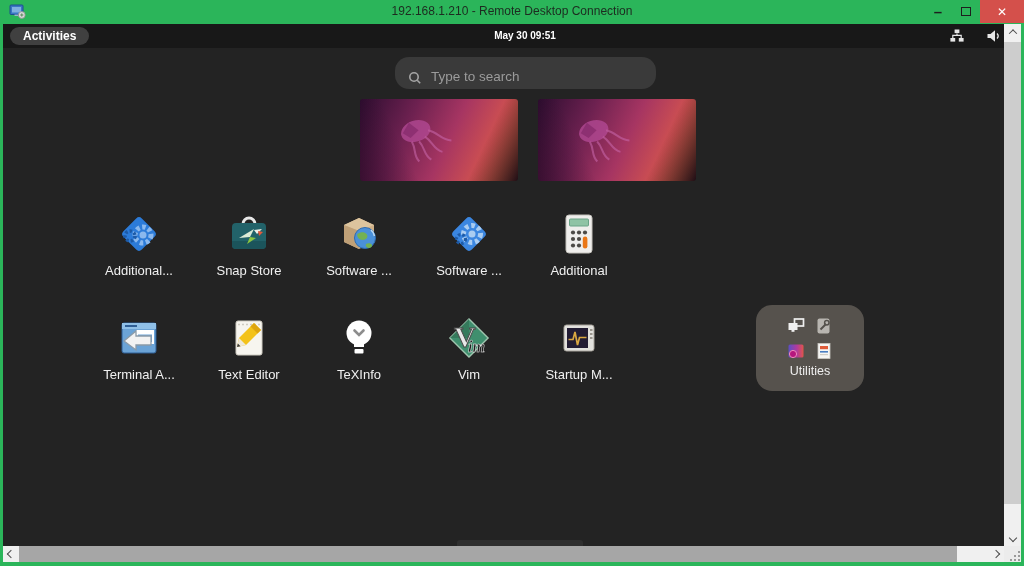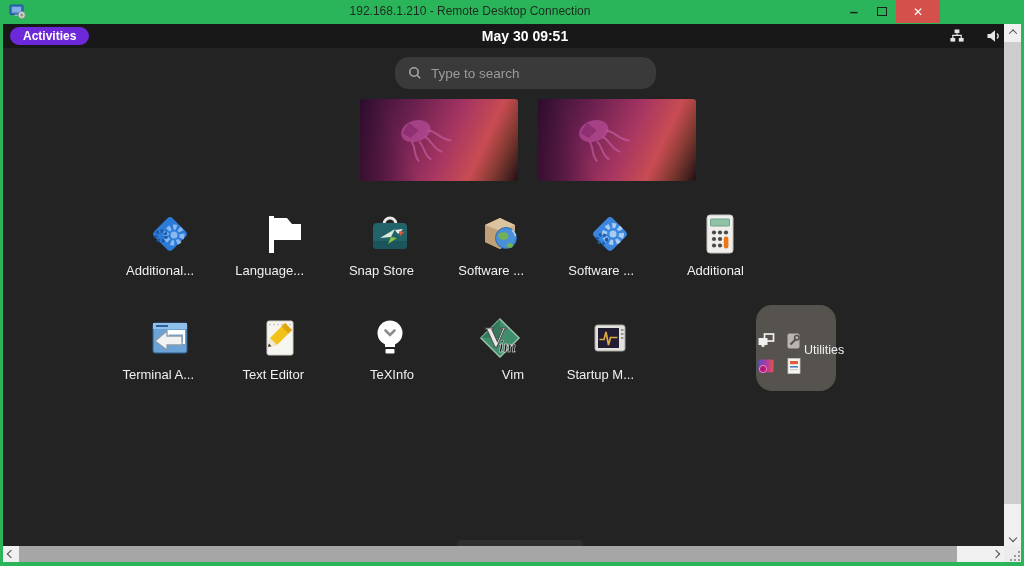--- a/index.html
+++ b/index.html
@@ -1,69 +1,69 @@
 <!DOCTYPE html>
 <html><head>
 <meta charset="utf-8">
 <style>
   html,body{margin:0;padding:0;background:#000;}
   *{box-sizing:border-box;}
   .window{position:relative;width:1024px;height:566px;background:#2bb55a;overflow:hidden;
     font-family:"Liberation Sans",sans-serif;}
 
   
-  .titlebar{position:absolute;left:0;top:0;width:940px;height:24px;}
+  .titlebar{position:absolute;left:0;top:0;width:1024px;height:24px;}
   .rdp-icon{position:absolute;left:9px;top:3px;width:17px;height:17px;}
   .title-text{position:absolute;left:0;top:0;width:100%;height:23px;line-height:23px;
     text-align:center;font-size:12px;color:#1d2b20;}
   .cap-btn{position:absolute;top:0;height:23px;display:flex;align-items:center;justify-content:center;cursor:pointer;}
   .btn-min{right:74px;width:24px;color:#1e1e1e;font-size:15px;font-weight:bold;}
   .btn-max{right:46px;width:24px;}
   .btn-max .box{width:10px;height:9px;border:1.6px solid #1e1e1e;}
   .btn-close{right:0;width:44px;background:#d4504b;color:#fff;font-size:12px;}
 
   
   .viewport{position:absolute;left:3px;top:24px;width:1001px;height:522px;background:#232323;overflow:hidden;}
 
   .topbar{position:absolute;left:0;top:0;width:1001px;height:24px;background:#181818;}
   .activities{position:absolute;left:7px;top:3px;height:18px;padding:0 13px;border-radius:9px;
-    background:#6d28d9;color:#fff;font-size:12px;font-weight:bold;line-height:18px;cursor:pointer;}
+    background:#404040;color:#fff;font-size:12px;font-weight:bold;line-height:18px;cursor:pointer;}
   .clock{position:absolute;left:522px;top:0;transform:translateX(-50%);height:24px;line-height:24px;
-    color:#fff;font-size:14px;font-weight:bold;cursor:pointer;}
+    color:#fff;font-size:10px;font-weight:bold;cursor:pointer;}
   .status{position:absolute;top:4px;width:16px;height:16px;cursor:pointer;}
   .st-net{left:946px;}
   .st-vol{left:982px;}
 
   .searchbar{position:absolute;left:392px;top:33px;width:261px;height:32px;border-radius:14px;
-    background:#3a3a3a;display:flex;align-items:center;padding:12px 10px;}
+    background:#3a3a3a;display:flex;align-items:flex-end;padding:4px 10px;}
   .searchbar input{flex:1;background:transparent;border:none;outline:none;color:#d0d0d0;
     font-size:13.5px;font-family:"Liberation Sans",sans-serif;}
   .searchbar input::placeholder{color:#9b9b9b;}
   .mag{width:14px;height:14px;margin:0 7px 0 3px;flex:none;}
 
   
   .thumb{position:absolute;top:75px;width:158px;height:82px;border-radius:3px;overflow:hidden;cursor:pointer;
     background:
       linear-gradient(295deg, rgba(14,4,18,.92), rgba(14,4,18,0) 26%),
       linear-gradient(65deg, rgba(32,6,32,.55), rgba(32,6,32,0) 30%),
       linear-gradient(115deg,#2f0e31 0%,#6d2150 30%,#a63562 55%,#cf5150 78%,#e87a41 100%);}
   .thumb-1{left:357px;}
   .thumb-2{left:535px;}
   .jelly{position:absolute;left:34px;top:12px;transform:rotate(-18deg);opacity:.85;}
 
   
   .apps-row{position:absolute;left:81px;display:flex;}
   .row1{top:186px;}
   .row2{top:290px;}
-  .tile{width:110px;display:flex;flex-direction:column;align-items:flex-end;cursor:pointer;}
+  .tile{width:110px;display:flex;flex-direction:column;align-items:center;cursor:pointer;}
   .app-icon{width:48px;height:48px;}
   .app-label{margin-top:5px;font-size:13px;color:#f0f0f0;white-space:nowrap;}
 
-  .folder{position:absolute;left:753px;top:281px;width:80px;height:86px;border-radius:16px;
-    background:#56524d;display:flex;flex-direction:row;align-items:center;cursor:pointer;}
+  .folder{position:absolute;left:753px;top:281px;width:108px;height:86px;border-radius:16px;
+    background:#56524d;display:flex;flex-direction:column;align-items:center;cursor:pointer;}
   .mini-grid{margin-top:11px;display:grid;grid-template-columns:20px 20px;gap:5px 8px;}
   .mini{width:20px;height:20px;}
   .folder-label{margin-top:3px;font-size:12.5px;color:#f0f0f0;}
 
   .dash-hint{position:absolute;left:454px;top:516px;width:126px;height:6px;
     border-radius:3px 3px 0 0;background:#2e2e2e;}
 
   
   .vsb{position:absolute;left:1004px;top:24px;width:17px;height:522px;background:#f0f0f0;}
   .hsb{position:absolute;left:3px;top:546px;width:1001px;height:16px;background:#f0f0f0;}
@@ -158,27 +158,20 @@
       <div class="tile">
         <svg class="app-icon" viewBox="0 0 48 48">
           <rect x="11" y="11" width="26" height="26" rx="4" transform="rotate(45 24 24)" fill="#2c7bd8"></rect>
           <circle cx="28" cy="25" r="8" fill="none" stroke="#8ab8ed" stroke-width="5" stroke-dasharray="3.5 2.6"></circle>
           <circle cx="28" cy="25" r="3.5" fill="#8ab8ed"></circle>
           <circle cx="15" cy="26" r="5" fill="none" stroke="#1d5aa6" stroke-width="3.5" stroke-dasharray="2.5 2"></circle>
         </svg>
         <div class="app-label">Additional...</div>
       </div>
 
-      <div class="tile">
-        <svg class="app-icon" viewBox="0 0 48 48">
-          <path fill="#ffffff" d="M13 6h5v37h-5z"></path>
-          <path fill="#ffffff" d="M18 8h13l5 6h9v16H18z"></path>
-        </svg>
-        <div class="app-label">Language...</div>
-      </div>
 
 
 
       <div class="tile">
         <svg class="app-icon" viewBox="0 0 48 48">
           <path d="M18 14a6 6 0 0 1 12 0" fill="none" stroke="#e8e8e8" stroke-width="3"></path>
           <rect x="7" y="13" width="34" height="26" rx="4" fill="#226269"></rect>
           <path d="M7 31h34v4a4 4 0 0 1-4 4H11a4 4 0 0 1-4-4z" fill="#1b545b"></path>
           <path d="M14 28l15-9-4 8z" fill="#ddecd8"></path>
           <path d="M25 27l-3 7 9-6z" fill="#8cc63f"></path>

